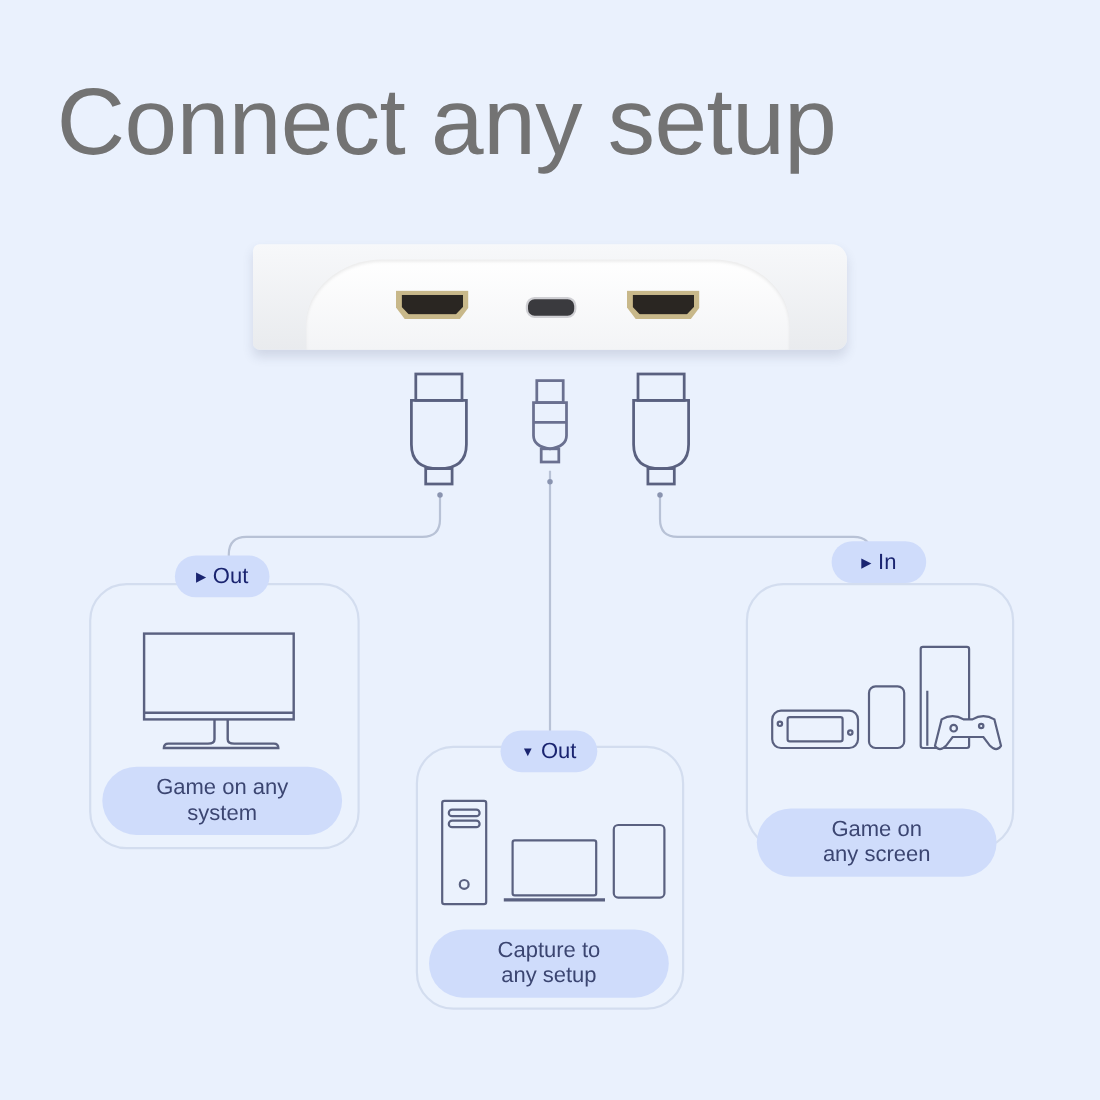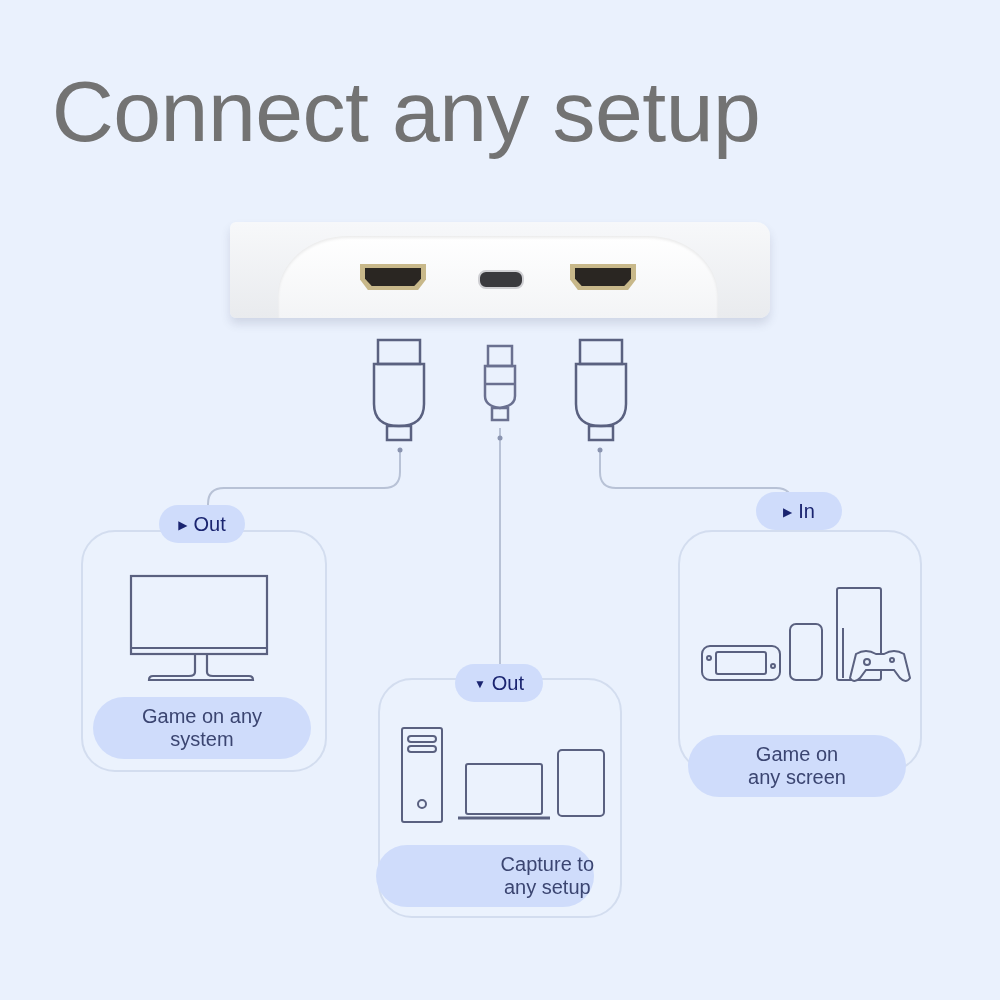--- a/index.html
+++ b/index.html
@@ -169,15 +169,15 @@
       </g>
       <g>
         <rect x="178" y="30" width="46" height="66" rx="4"></rect>
       </g>
     </g>
   </svg>
 </div>
 <div class="pill" style="left:455px; top:664px; width:60px;">
   <span class="arrow">▼</span><span>Out</span>
 </div>
-<div class="caption" style="left:376px; top:845px; width:218px; height:62px;justify-content:flex-end;">
+<div class="caption" style="left:390px; top:845px; width:218px; height:62px;">
   <div><span>Capture to</span><br><span>any setup</span></div>
 </div>
 
 </body></html>

